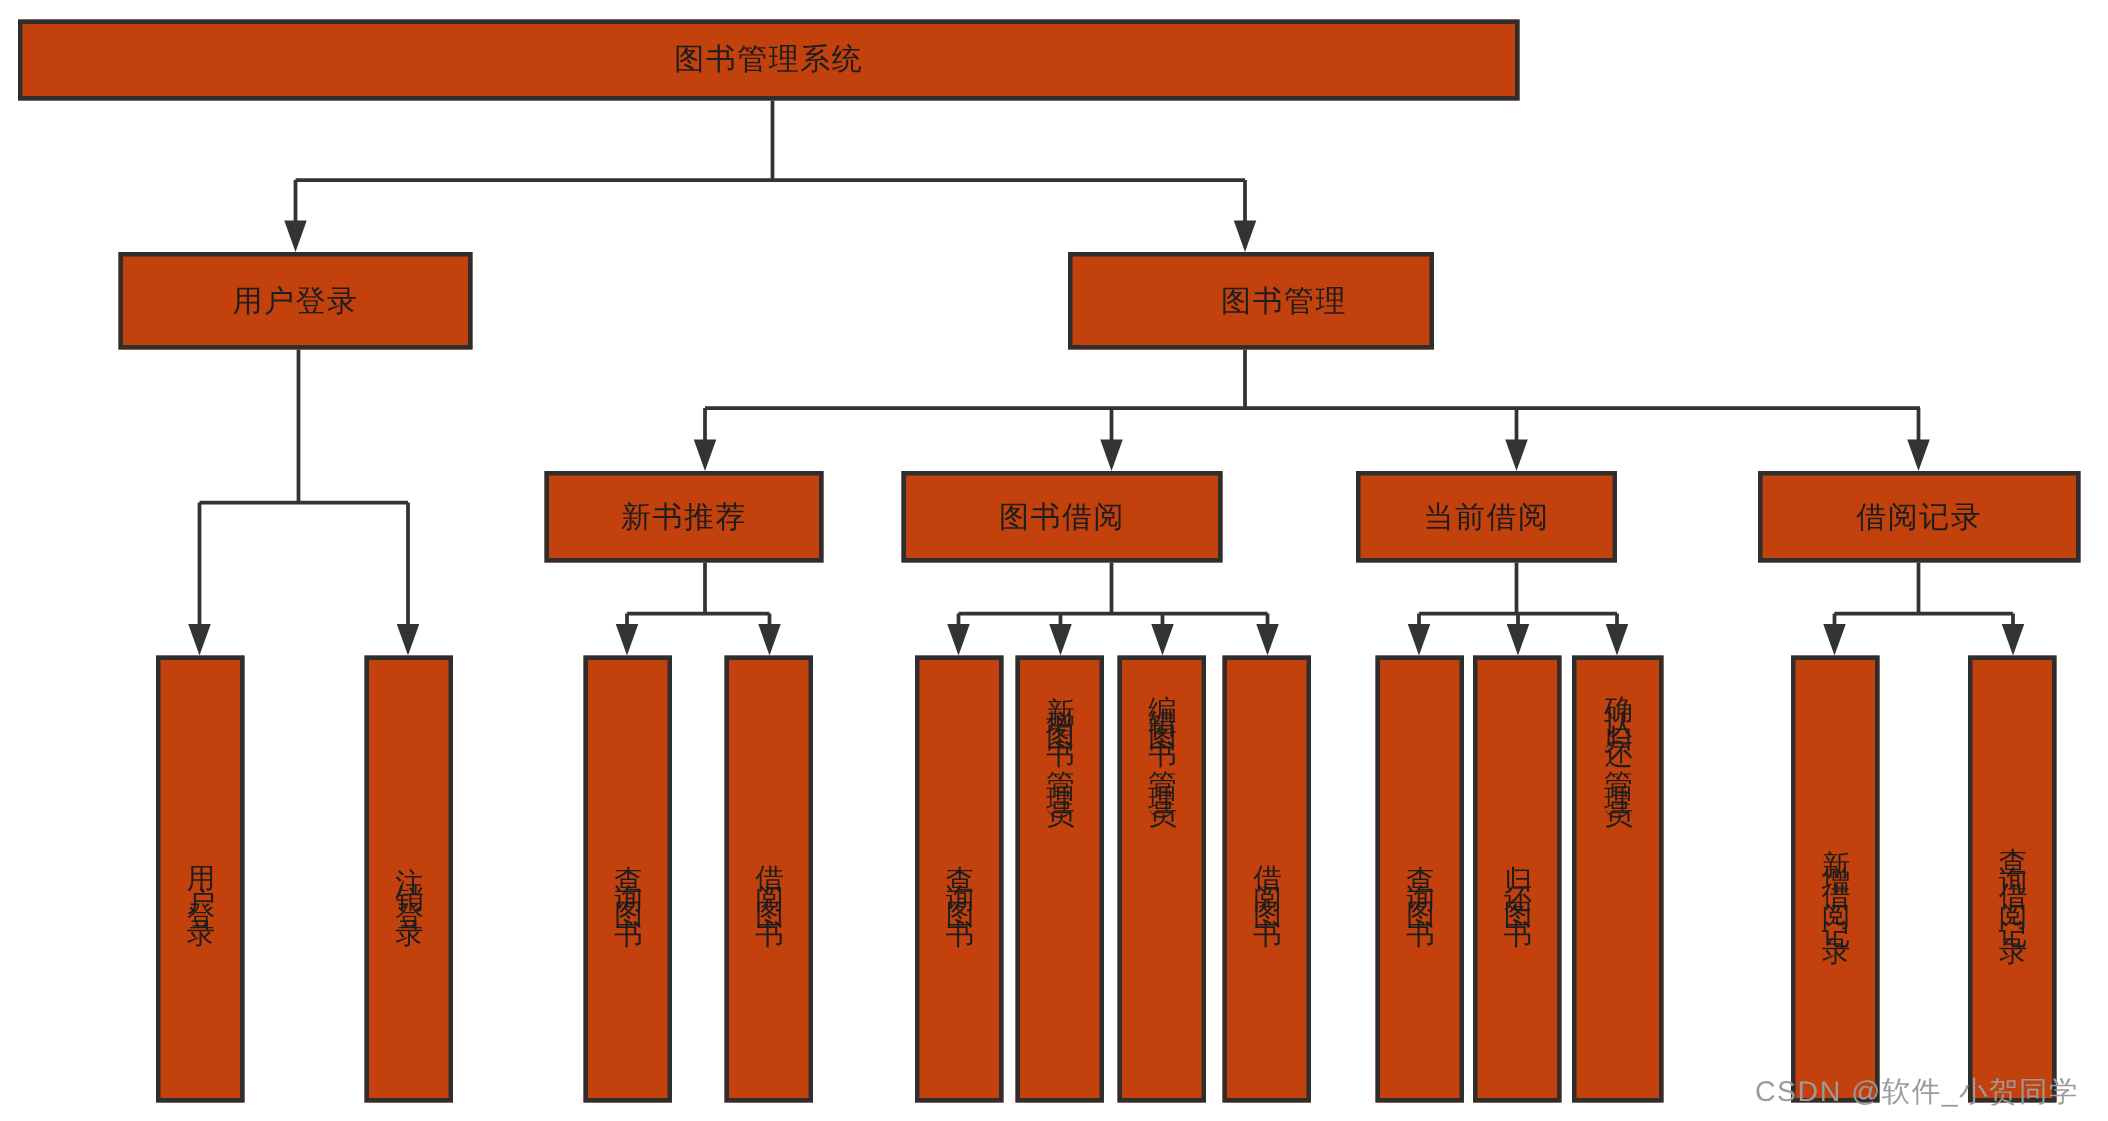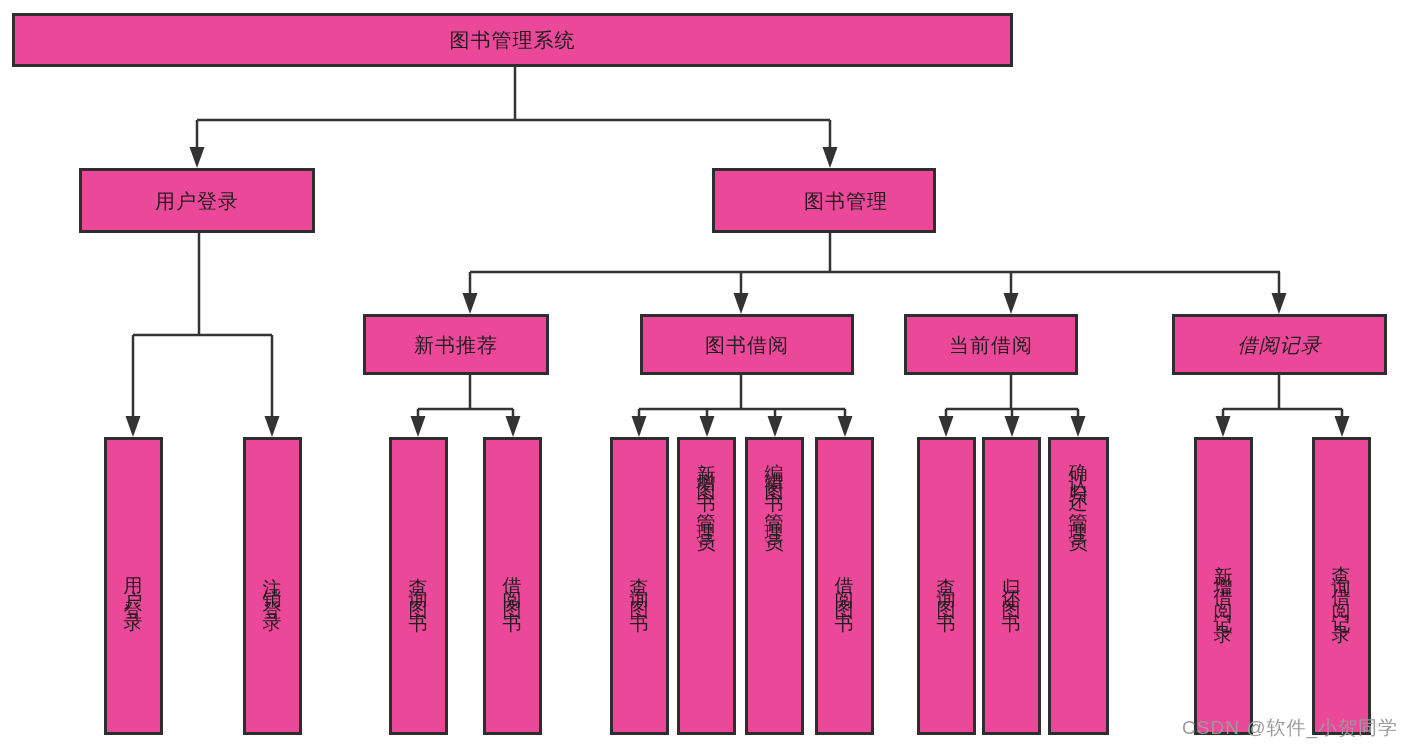--- a/index.html
+++ b/index.html
@@ -13,21 +13,21 @@
     overflow: hidden;
   }
   svg.connectors {
     position: absolute;
     left: 0; top: 0;
     width: 1405px; height: 747px;
     pointer-events: none;
   }
   .box {
     position: absolute;
-    background: #ec4899;
+    background: #c2410c;
     border: 3px solid #2e2e2e;
     display: flex;
     align-items: center;
     justify-content: center;
     color: #1d1d1d;
     font-size: 20px;
     letter-spacing: 1px;
     line-height: 1;
   }
   .leaf {
@@ -35,21 +35,21 @@
     font-size: 19px;
     letter-spacing: 12px;
   }
   .leaf.long {
     justify-content: flex-start;
     padding-top: 8px;
     letter-spacing: 10px;
   }
   .watermark {
     position: absolute;
-    right: 7px;
+    right: 19px;
     bottom: 6px;
     font-size: 19px;
     color: #9b9b9b;
     letter-spacing: 1px;
     z-index: 5;
   }
 </style>
 </head>
 <body>
 
@@ -128,34 +128,34 @@
     </g>
   </svg>
 
   <div class="box" style="left:12px; top:13px; width:1001px; height:54px;">
     <span>图书管理系统</span>
   </div>
 
   <div class="box" style="left:79px; top:168px; width:236px; height:65px;">
     <span>用户登录</span>
   </div>
-  <div class="box" style="left:712px; top:168px; width:224px; height:65px;padding-left:44px;">
+  <div class="box" style="left:712px; top:168px; width:244px; height:65px;padding-left:44px;">
     <span>图书管理</span>
   </div>
 
   <div class="box" style="left:363px; top:314px; width:186px; height:61px;">
     <span>新书推荐</span>
   </div>
-  <div class="box" style="left:640px; top:314px; width:214px; height:61px;">
+  <div class="box" style="left:601px; top:314px; width:214px; height:61px;">
     <span>图书借阅</span>
   </div>
   <div class="box" style="left:904px; top:314px; width:174px; height:61px;">
     <span>当前借阅</span>
   </div>
-  <div class="box" style="left:1172px; top:314px; width:215px; height:61px;font-style:italic;">
+  <div class="box" style="left:1172px; top:314px; width:215px; height:61px;">
     <span>借阅记录</span>
   </div>
 
   <div class="box leaf" style="left:104px; top:437px; width:59px; height:298px;">
     <span>用户登录</span>
   </div>
   <div class="box leaf" style="left:243px; top:437px; width:59px; height:298px;">
     <span>注销登录</span>
   </div>
 

